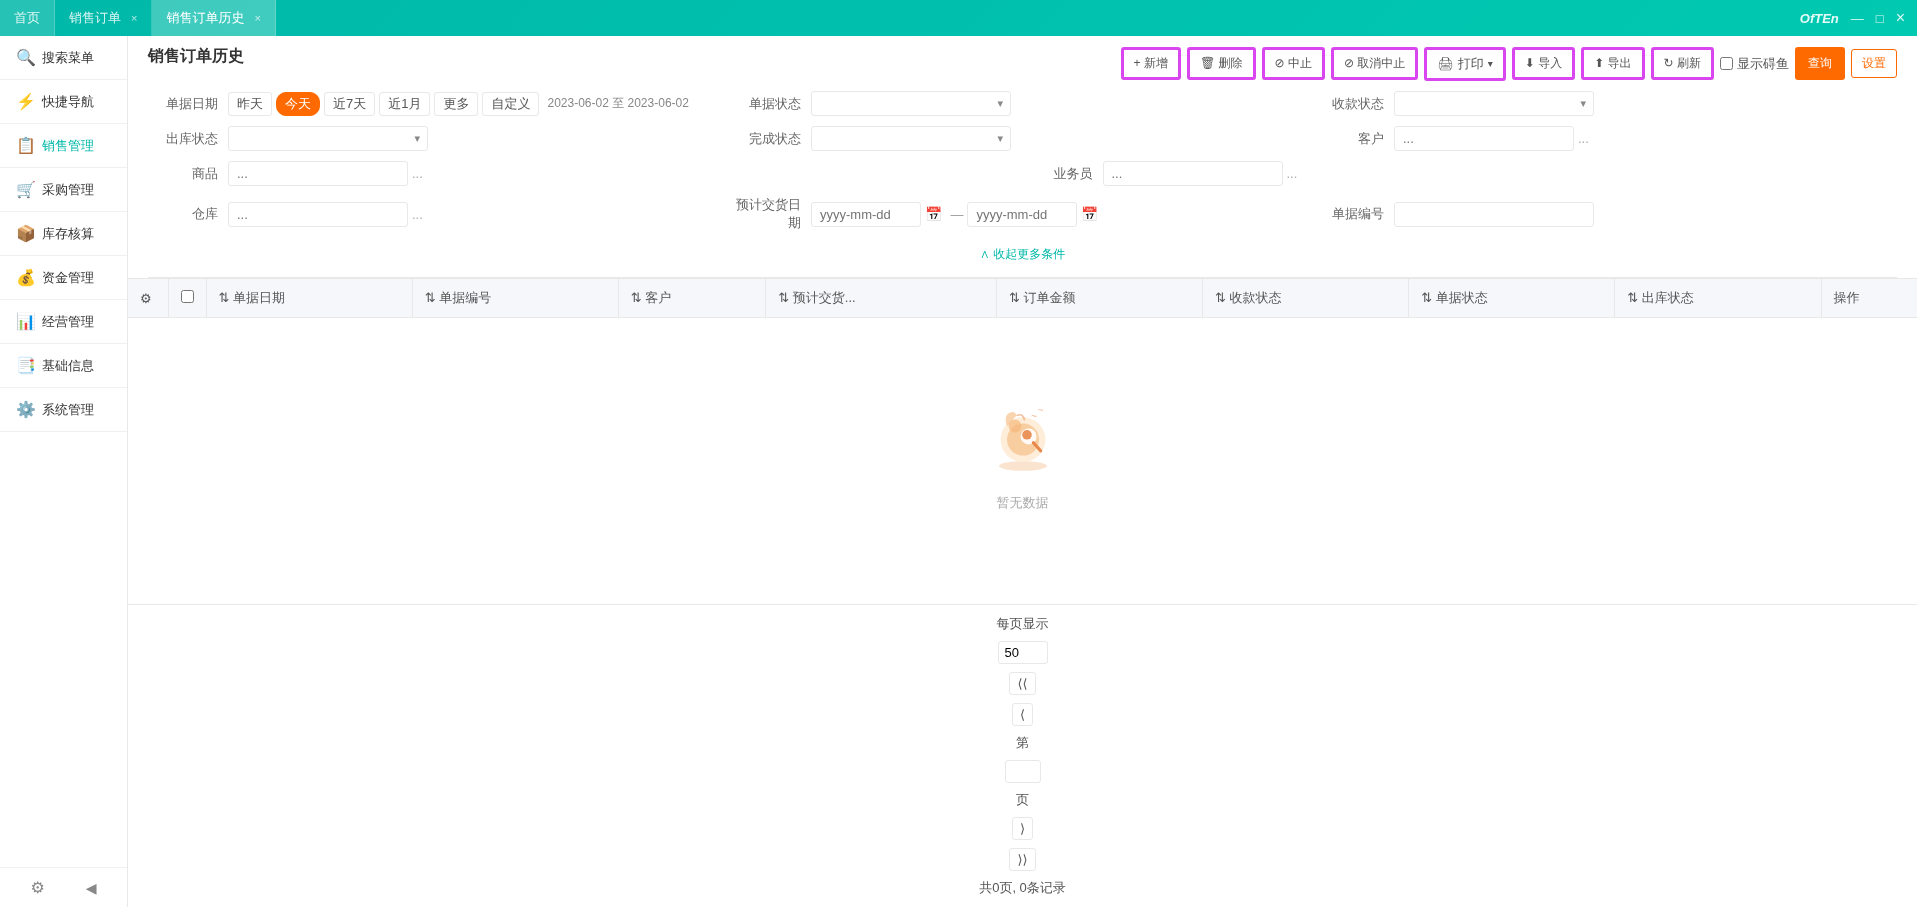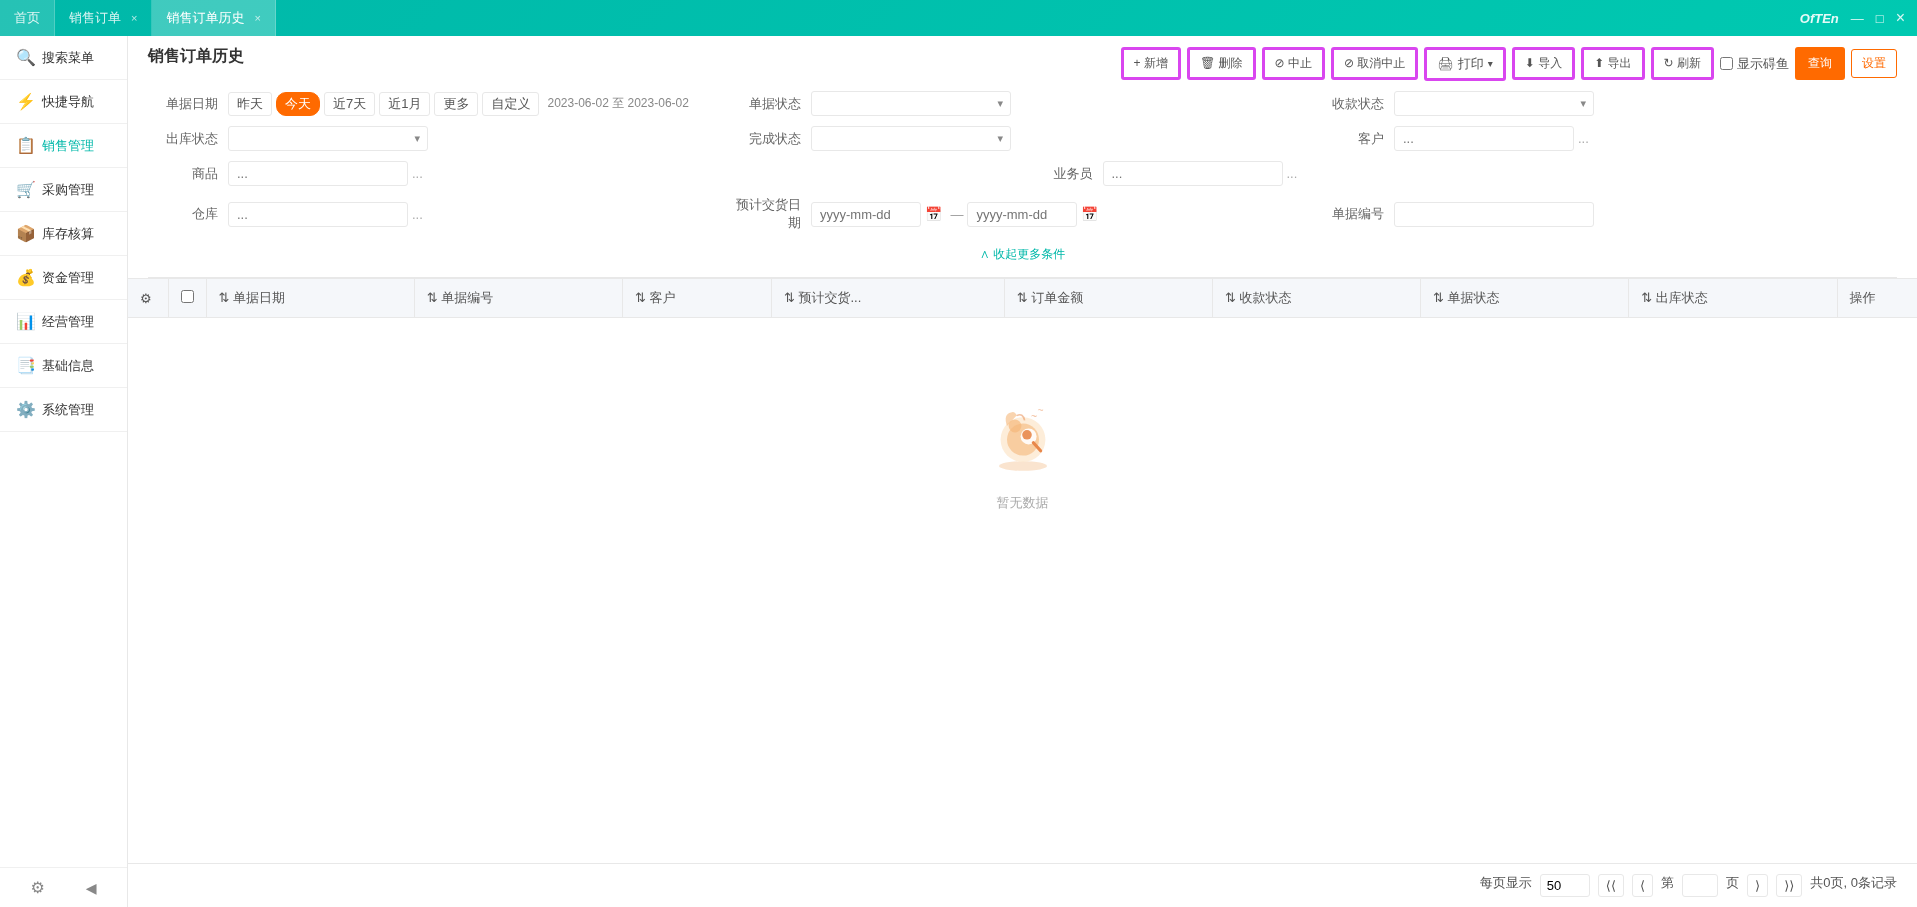--- a/index.html
+++ b/index.html
@@ -247,29 +247,30 @@
       margin-bottom: 16px;
     }
     .empty-text {
       color: #aaa;
       font-size: 13px;
     }
 
     
     .pagination {
       display: flex;
-      align-items: flex-start;
+      align-items: center;
       justify-content: flex-end;
       padding: 10px 20px;
       background: #fff;
       border-top: 1px solid #e8e8e8;
       gap: 8px;
       font-size: 13px;
       color: #555;
       flex-shrink: 0;
+      flex-direction: column;
     }
     .page-size-select {
       border: 1px solid #e8e8e8;
       border-radius: 3px;
       padding: 3px 20px 3px 6px;
       appearance: none;
       background: #fff;
       cursor: pointer;
     }
     .page-nav-btn {
@@ -526,21 +527,21 @@
             </th>
             <th>
               <span>⇅ 收款状态</span>
             </th>
             <th>
               <span>⇅ 单据状态</span>
             </th>
             <th>
               <span>⇅ 出库状态</span>
             </th>
-            <th style="width:80px;border-right:none;">
+            <th style="width:96px;border-right:none;">
               <span>操作</span>
             </th>
           </tr>
         </thead>
         <tbody>
         </tbody>
       </table>
 
       <div class="empty-state">
         <svg class="empty-icon" viewBox="0 0 100 100" xmlns="http://www.w3.org/2000/svg">

